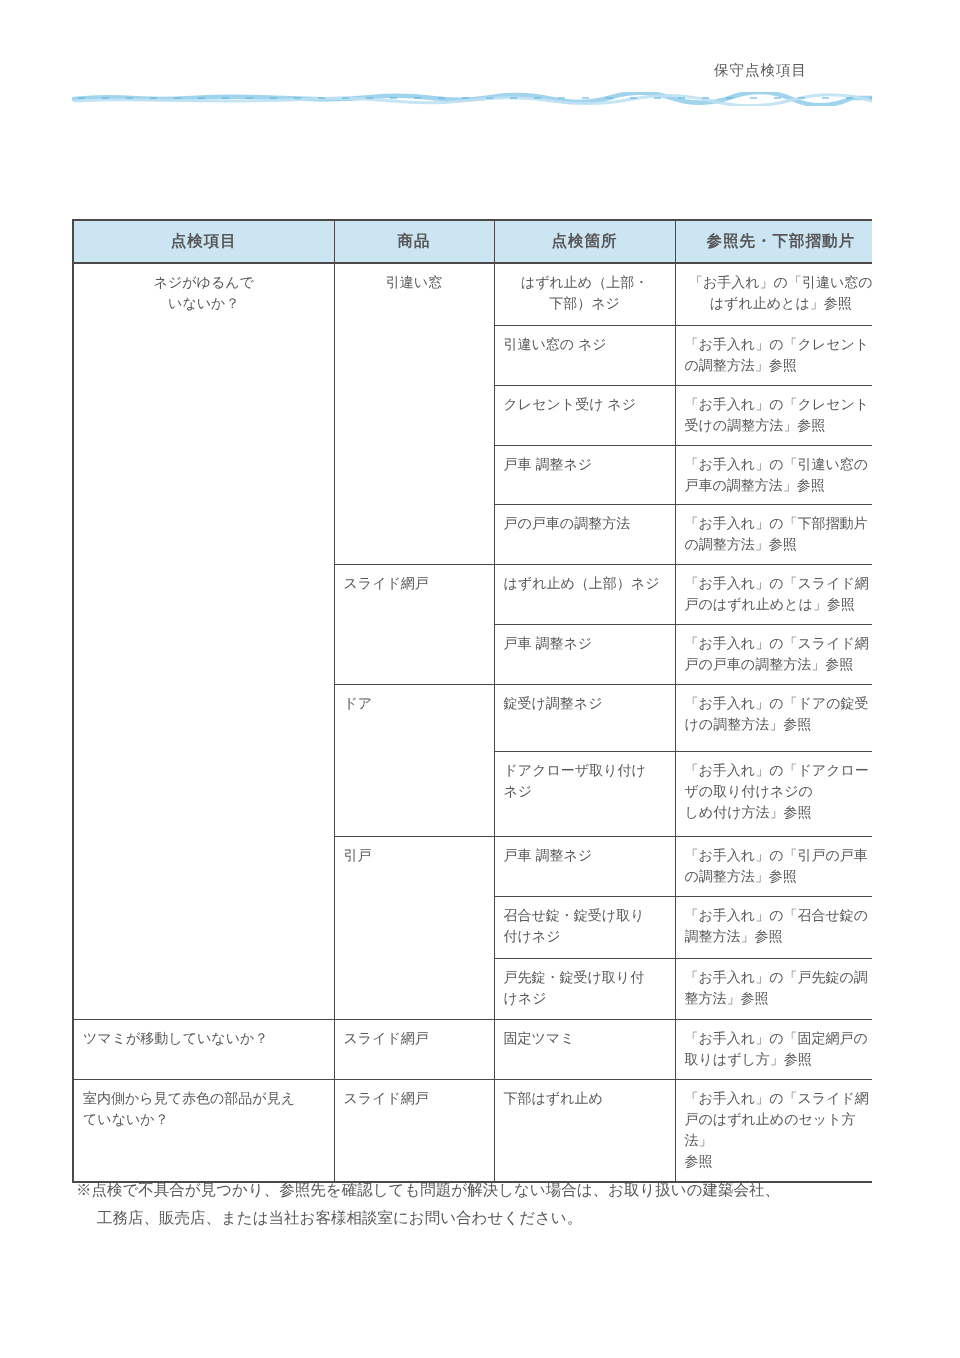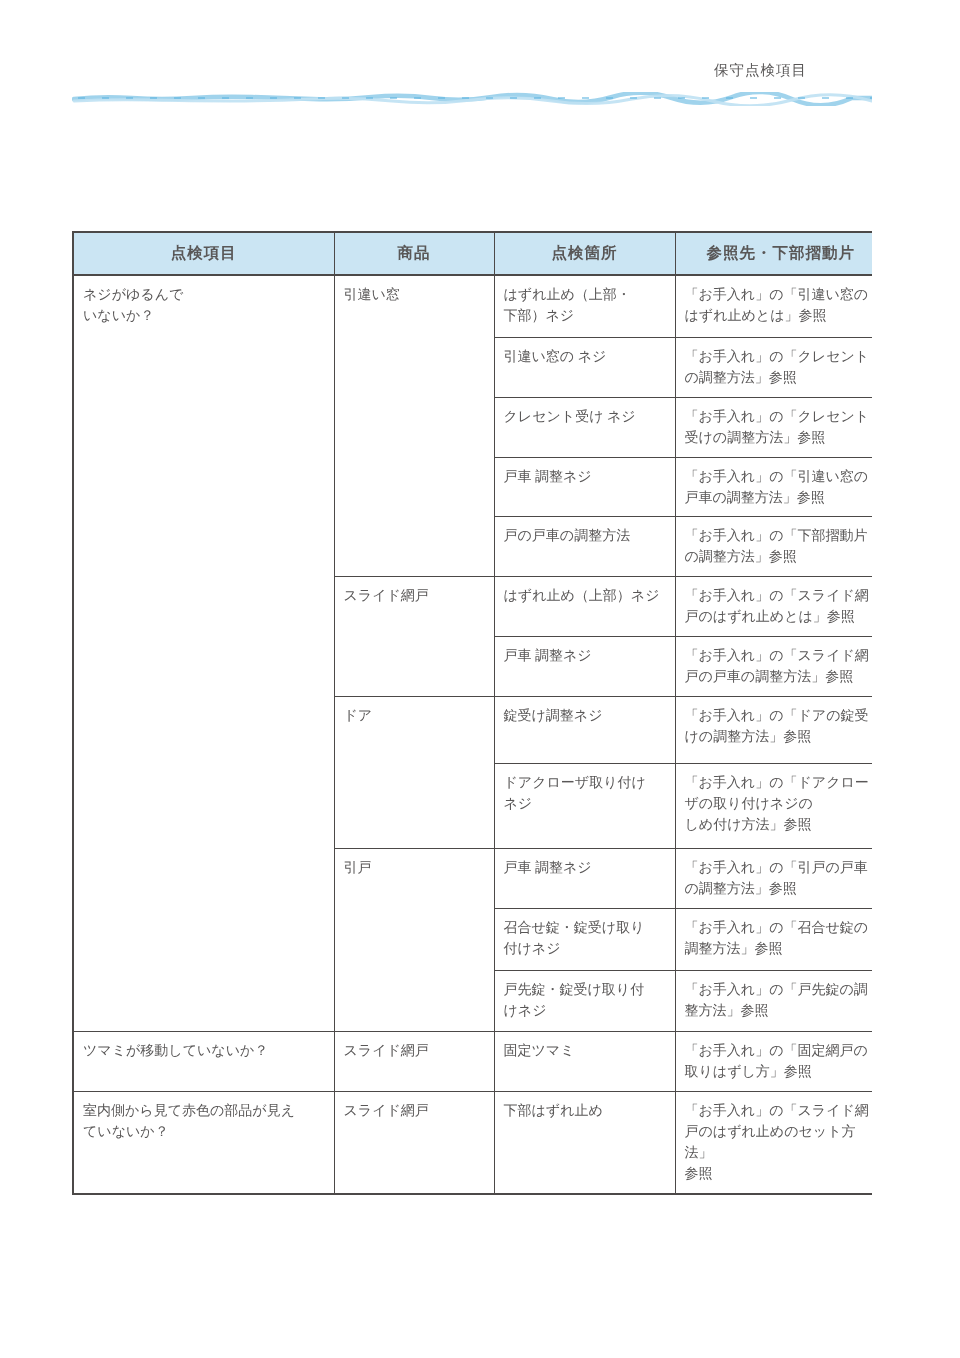--- a/index.html
+++ b/index.html
@@ -5,21 +5,20 @@
   * { margin: 0; padding: 0; box-sizing: border-box; }
   html, body { background: #ffffff; }
   body { font-family: "Liberation Sans", sans-serif; color: #595757; }
 
   .page {
     position: relative;
     width: 872px;
     height: 1358px;
     background: #ffffff;
     overflow: hidden;
-    font-family: Liberation Serif, serif;
   }
 
   .running-head {
     position: absolute;
     top: 61px;
     right: 65px;
     font-size: 14.5px;
     letter-spacing: 1px;
     color: #595757;
   }
@@ -28,21 +27,21 @@
     position: absolute;
     left: 72px;
     top: 92px;
     width: 823px;
     height: 14px;
   }
 
   table.inspection {
     position: absolute;
     left: 72px;
-    top: 231px;
+    top: 219px;
     width: 814px;
     border-collapse: collapse;
     table-layout: fixed;
     border: 2px solid #4c4948;
     font-size: 14px;
     color: #595757;
   }
   table.inspection col.c1 { width: 261px; }
   table.inspection col.c2 { width: 160px; }
   table.inspection col.c3 { width: 181px; }
@@ -60,21 +59,21 @@
     letter-spacing: 1px;
   }
   table.inspection td {
     border: 1px solid #4c4948;
     vertical-align: top;
     padding: 8px 9px;
     line-height: 1.52;
     white-space: pre-line;
     overflow: hidden;
   }
-  tr.r0  { height: 62px; }
+  tr.r0  { height: 62px; text-align: center; }
   tr.r1  { height: 60px; }
   tr.r2  { height: 60px; }
   tr.r3  { height: 58px; }
   tr.r4  { height: 58px; }
   tr.r5  { height: 60px; }
   tr.r6  { height: 60px; }
   tr.r7  { height: 67px; }
   tr.r8  { height: 85px; }
   tr.r9  { height: 60px; }
   tr.r10 { height: 62px; }
@@ -246,20 +245,22 @@
 ていないか？</td>
         <td>スライド網戸</td>
         <td>下部はずれ止め</td>
         <td>「お手入れ」の「スライド網
 戸のはずれ止めのセット方法」
 参照</td>
       </tr>
     </tbody>
   </table>
 
+  <div class="footnote">※点検で不具合が見つかり、参照先を確認しても問題が解決しない場合は、お取り扱いの建築会社、
+工務店、販売店、または当社お客様相談室にお問い合わせください。</div>
 
   <div class="chapter-badge">
     <span class="kanji">第</span>
     <span class="num">6</span>
     <span class="kanji">章</span>
   </div>
 
   <div class="side-label">保守点検</div>
 
   <div class="page-number">155</div>

